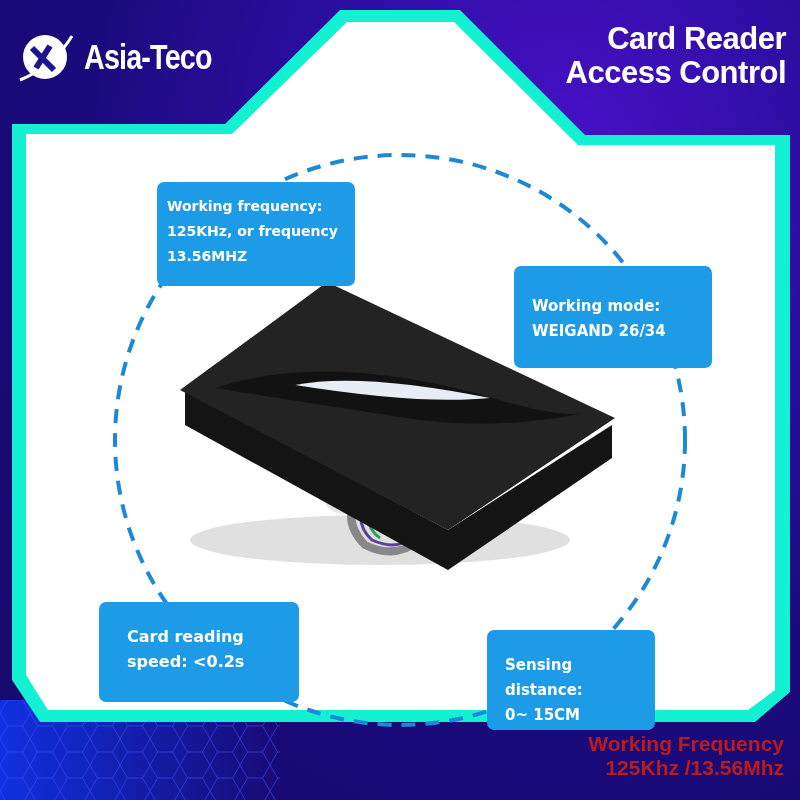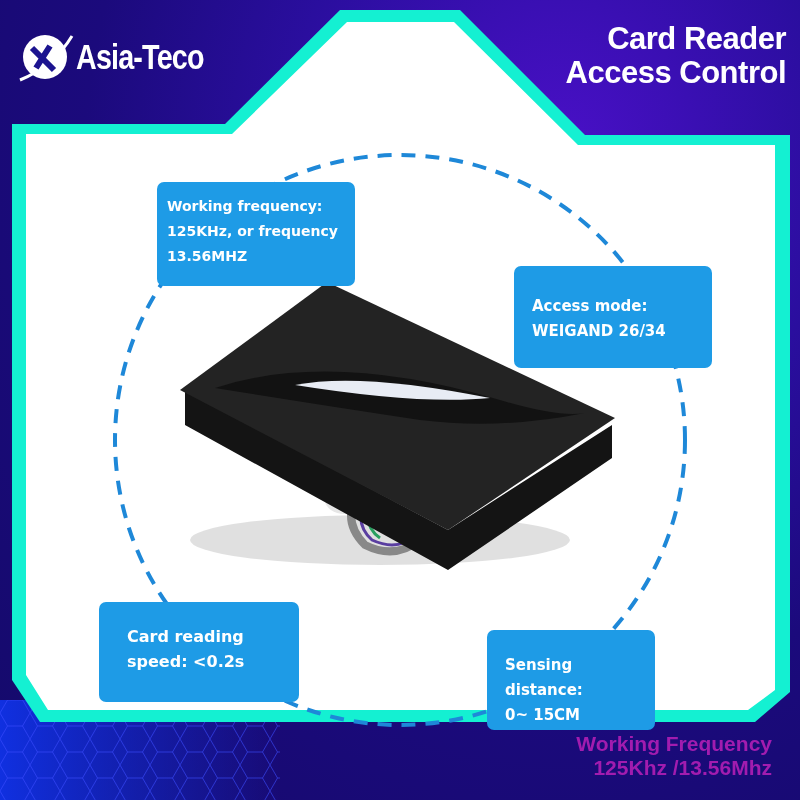--- a/index.html
+++ b/index.html
@@ -2,28 +2,28 @@
 <html><head>
 <meta charset="utf-8">
 <style>
   html, body { margin: 0; padding: 0; }
   body { width: 800px; height: 800px; overflow: hidden; position: relative;
          font-family: "DejaVu Sans", "Liberation Sans", sans-serif; }
   .bg { position: absolute; inset: 0;
         background: radial-gradient(ellipse at 70% 20%, #4a10c8 0%, #2a0e9e 35%, #1b0a7c 60%, #140a6a 100%); }
   .hex { position: absolute; left: 0; top: 700px; width: 280px; height: 100px; }
   svg.frame { position: absolute; left: 0; top: 0; }
-  .logo { position: absolute; left: 14px; top: 26px; display: flex; align-items: center; }
+  .logo { position: absolute; left: 14px; top: 26px; display: flex; align-items: center; gap: 8px; }
   .logo-text { color: #fff; font-family: "Liberation Sans", sans-serif; font-weight: bold;
                font-size: 35px; letter-spacing: -1px; transform: scaleX(0.82); transform-origin: left center; }
   .title { position: absolute; right: 14px; top: 22px; text-align: right; color: #fff;
            font-family: "Liberation Sans", sans-serif; font-weight: bold; font-size: 31px; line-height: 34px;
            letter-spacing: -0.5px; }
   .title span { display: block; }
-  .footer { position: absolute; right: 28px; top: 732px; text-align: right; color: #a21caf;
+  .footer { position: absolute; right: 16px; top: 732px; text-align: right; color: #b91c1c;
             font-family: "Liberation Sans", sans-serif; font-weight: bold; font-size: 21px; line-height: 24px; }
   .footer span { display: block; }
   .callout { position: absolute; background: #1e9be6; border-radius: 7px; color: #fff;
              font-family: "DejaVu Sans", sans-serif; font-weight: bold; font-size: 15px; line-height: 25px;
              box-sizing: border-box; margin-top: 45px; }
   .callout span { display: block; }
   .c1 { left: 157px; top: 137px; width: 198px; height: 104px; padding: 12px 10px; font-size: 14px; }
   .c2 { left: 514px; top: 221px; width: 198px; height: 102px; padding: 28px 18px; }
   .c3 { left: 99px; top: 557px; width: 200px; height: 100px; padding: 22px 28px; font-size: 16px; }
   .c4 { left: 487px; top: 585px; width: 168px; height: 100px; padding: 23px 18px; }
@@ -87,21 +87,21 @@
   <path d="M295 385 Q360 372 490 398 Q420 405 295 385 Z" fill="#e8ecf4"></path>
 </svg>
 
 <div class="callout c1">
   <span>Working frequency:</span>
   <span>125KHz, or frequency</span>
   <span>13.56MHZ</span>
 </div>
 
 <div class="callout c2">
-  <span>Access mode:</span>
+  <span>Working mode:</span>
   <span>WEIGAND 26/34</span>
 </div>
 
 <div class="callout c3">
   <span>Card reading</span>
   <span>speed: &lt;0.2s</span>
 </div>
 
 <div class="callout c4">
   <span>Sensing distance:</span>

